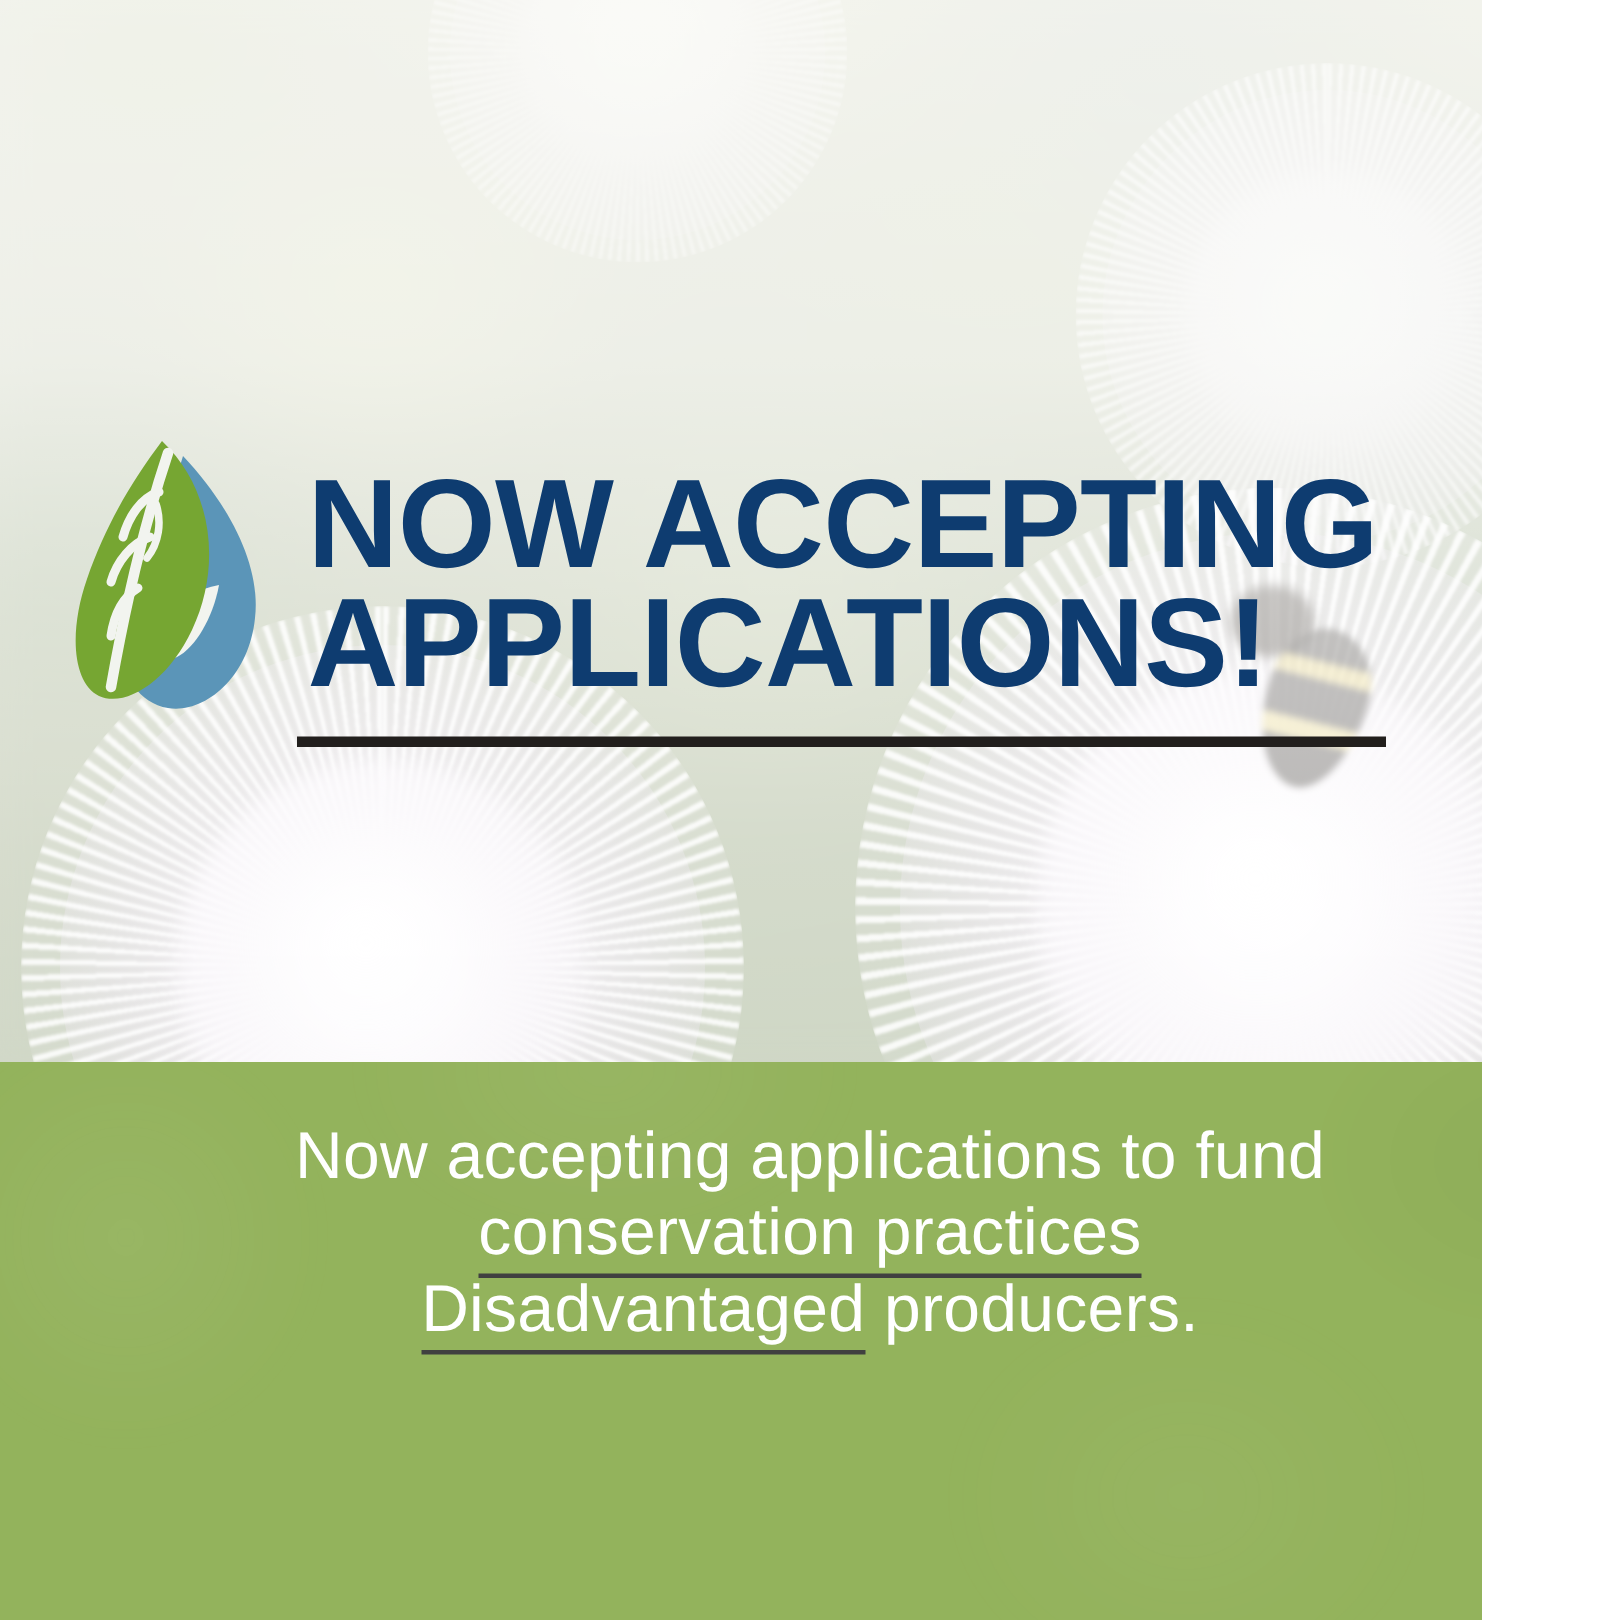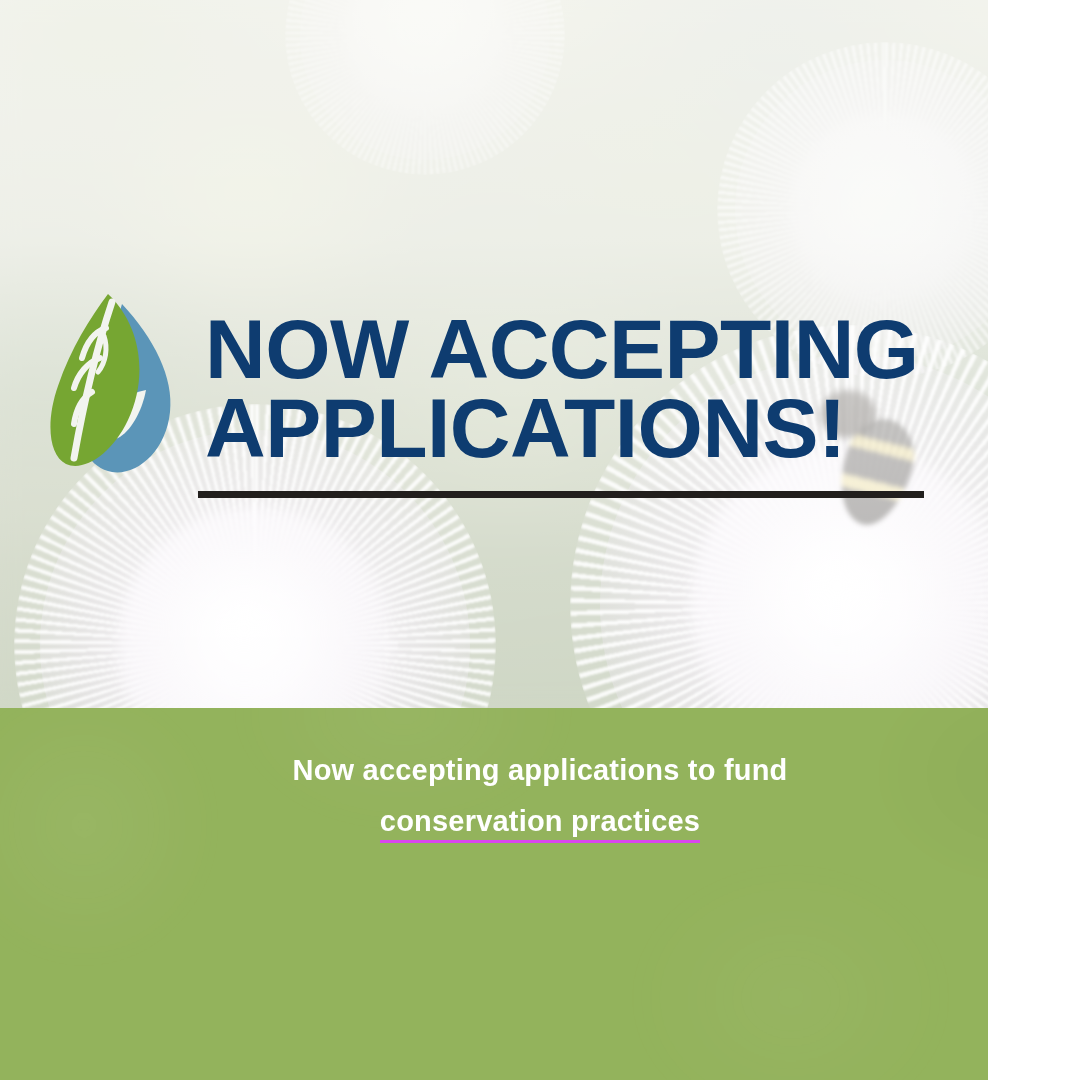--- a/index.html
+++ b/index.html
@@ -194,29 +194,29 @@
   }
 
   
   .body-copy {
     position: absolute;
     left: 0; top: 745px;
     width: 1080px;
     text-align: center;
     color: #ffffff;
     font-family: "Liberation Sans", sans-serif;
-    font-weight: 700;
-    font-size: 29px;
+    font-weight: 400;
+    font-size: 44px;
     line-height: 51px;
     letter-spacing: .2px;
   }
   .body-copy .ln { display: block; }
   .body-copy u {
     text-decoration: none;
-    border-bottom: 3px solid #d946ef;
+    border-bottom: 3px solid #404040;
     padding-bottom: 3px;
   }
 </style>
 </head>
 <body>
 
 <div id="poster">
 
   <div class="photo-top">
     <div class="foliage-base"></div>
@@ -258,15 +258,16 @@
   </div>
 
   <div class="headline">NOW ACCEPTING
 APPLICATIONS!</div>
 
   <div class="rule"></div>
 
   <div class="body-copy">
     <span class="ln"><span>Now accepting applications to fund</span></span>
     <span class="ln"><u>conservation practices</u></span>
+    <span class="ln"><u>Disadvantaged</u><span> producers.</span></span>
   </div>
 
 </div>
 
 </body></html>

